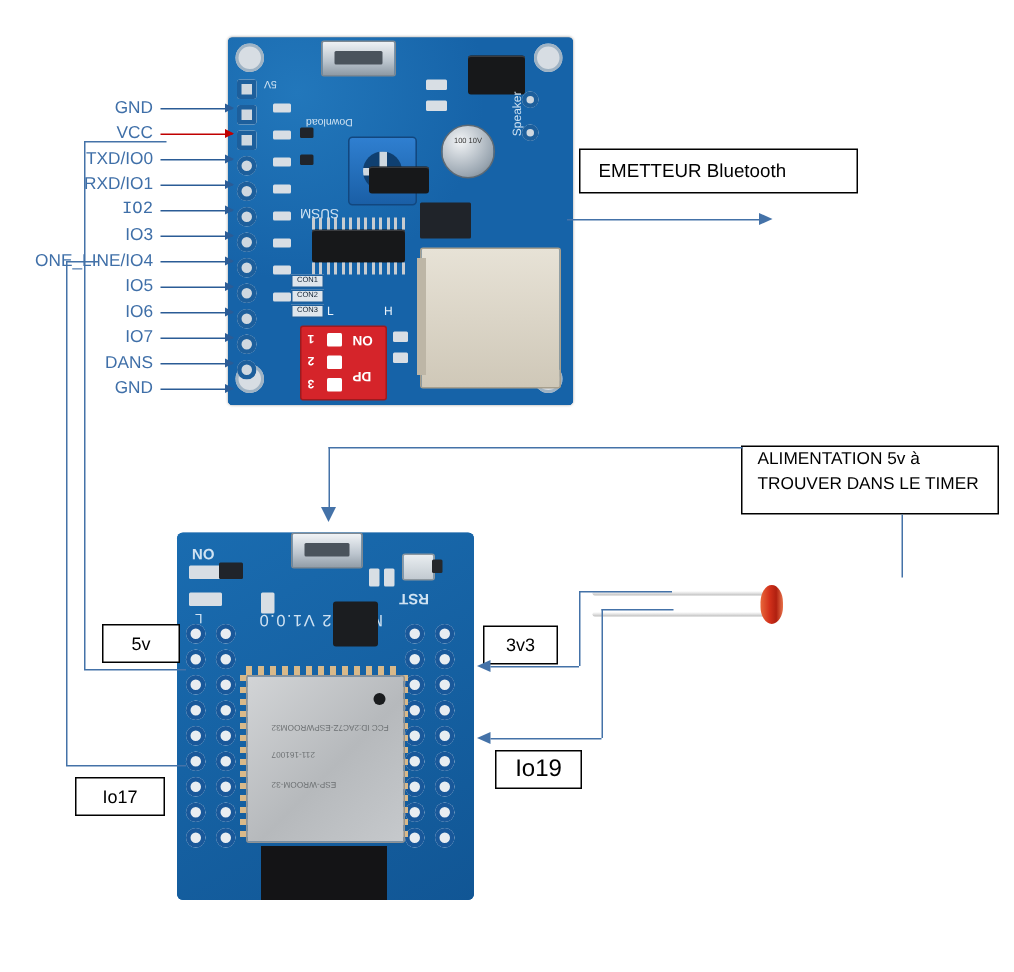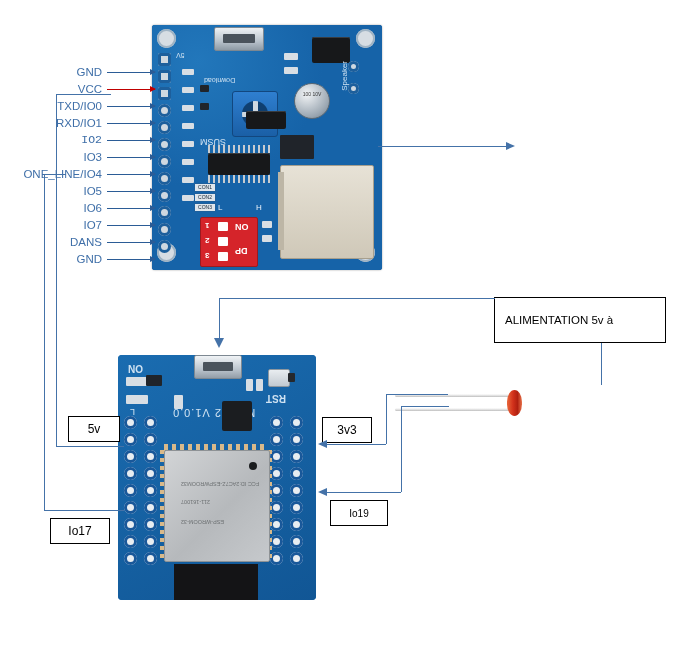--- a/index.html
+++ b/index.html
@@ -326,26 +326,30 @@
     </div>
     <div class="antenna"></div>
   </div>
 
   <div id="sensor">
     <div class="lead" style="top:6px;"></div>
     <div class="lead" style="top:20px;"></div>
     <div id="bead"></div>
   </div>
 
+  <div class="annbox" style="left:386px;top:99px;width:186px;height:30px;padding-left:12px;font-size:12.5px;">
+    <span>EMETTEUR Bluetooth</span>
+  </div>
   <div class="wire h" style="left:378px;top:146px;width:128px;"></div>
   <div class="arrowhead right" style="left:506px;top:141.5px;"></div>
 
   <div class="annbox" style="left:494px;top:297px;width:172px;height:46px;padding-left:10px;font-size:11.5px;
-              flex-direction:column;align-items:flex-start;justify-content:center;line-height:17px;">
+              flex-direction:column;align-items:flex-start;justify-content:flex-start;line-height:17px;">
     <span>ALIMENTATION 5v à</span>
+    <span>TROUVER DANS LE TIMER</span>
   </div>
   <div class="wire v" style="left:601px;top:343px;height:42px;"></div>
   <div class="wire h" style="left:219px;top:298px;width:276px;"></div>
   <div class="wire v" style="left:219px;top:298px;height:40px;"></div>
   <div class="arrowhead down" style="left:214px;top:338px;"></div>
 
   <div class="annbox" style="left:68px;top:416px;width:52px;height:26px;justify-content:center;font-size:12px;">
     <span>5v</span>
   </div>
 
@@ -362,21 +366,21 @@
   <div class="wire h" style="left:44px;top:510px;width:80px;"></div>
 
   <div class="annbox" style="left:322px;top:417px;width:50px;height:26px;justify-content:center;font-size:12px;">
     <span>3v3</span>
   </div>
   <div class="wire v" style="left:386px;top:394px;height:50px;"></div>
   <div class="wire h" style="left:386px;top:394px;width:62px;"></div>
   <div class="wire h" style="left:327px;top:444px;width:59px;"></div>
   <div class="arrowhead left" style="left:318px;top:439.5px;"></div>
 
-  <div class="annbox" style="left:330px;top:500px;width:58px;height:26px;justify-content:center;font-size:10px;">
+  <div class="annbox" style="left:330px;top:500px;width:58px;height:26px;justify-content:center;font-size:16px;">
     <span>Io19</span>
   </div>
   <div class="wire v" style="left:401px;top:406px;height:86px;"></div>
   <div class="wire h" style="left:401px;top:406px;width:48px;"></div>
   <div class="wire h" style="left:327px;top:492px;width:74px;"></div>
   <div class="arrowhead left" style="left:318px;top:487.5px;"></div>
 
 </div>
 
 </body></html>

